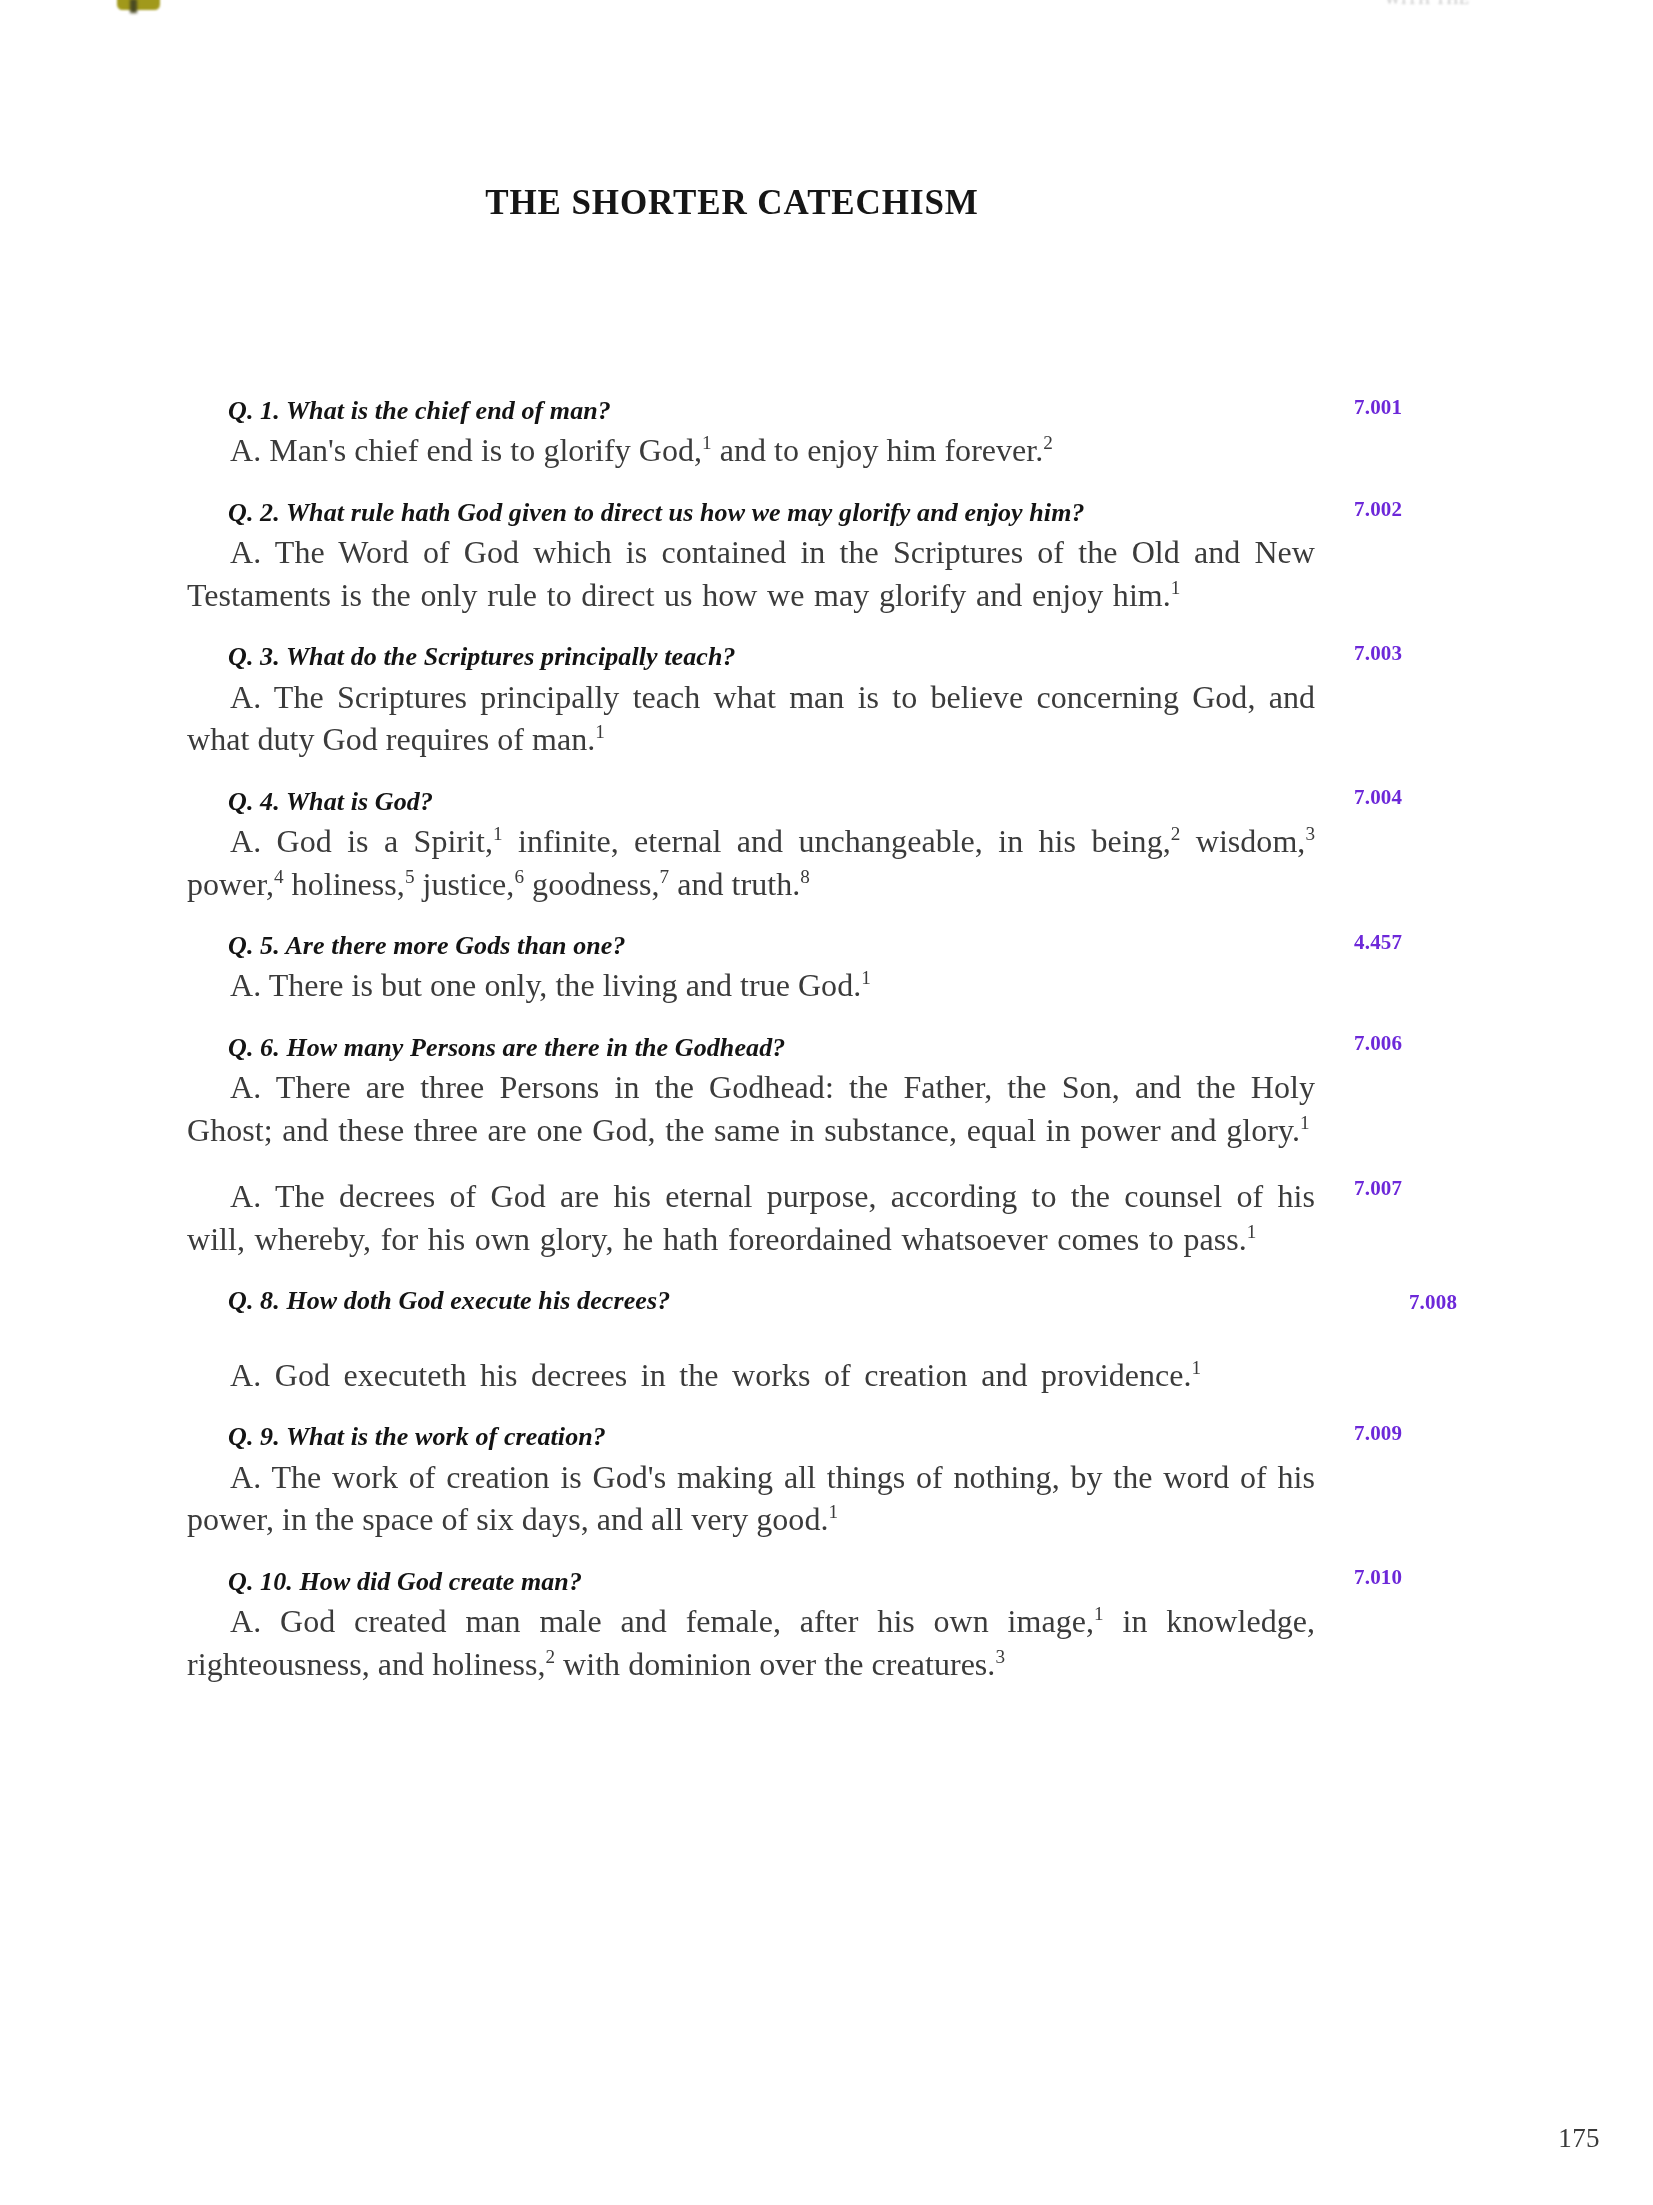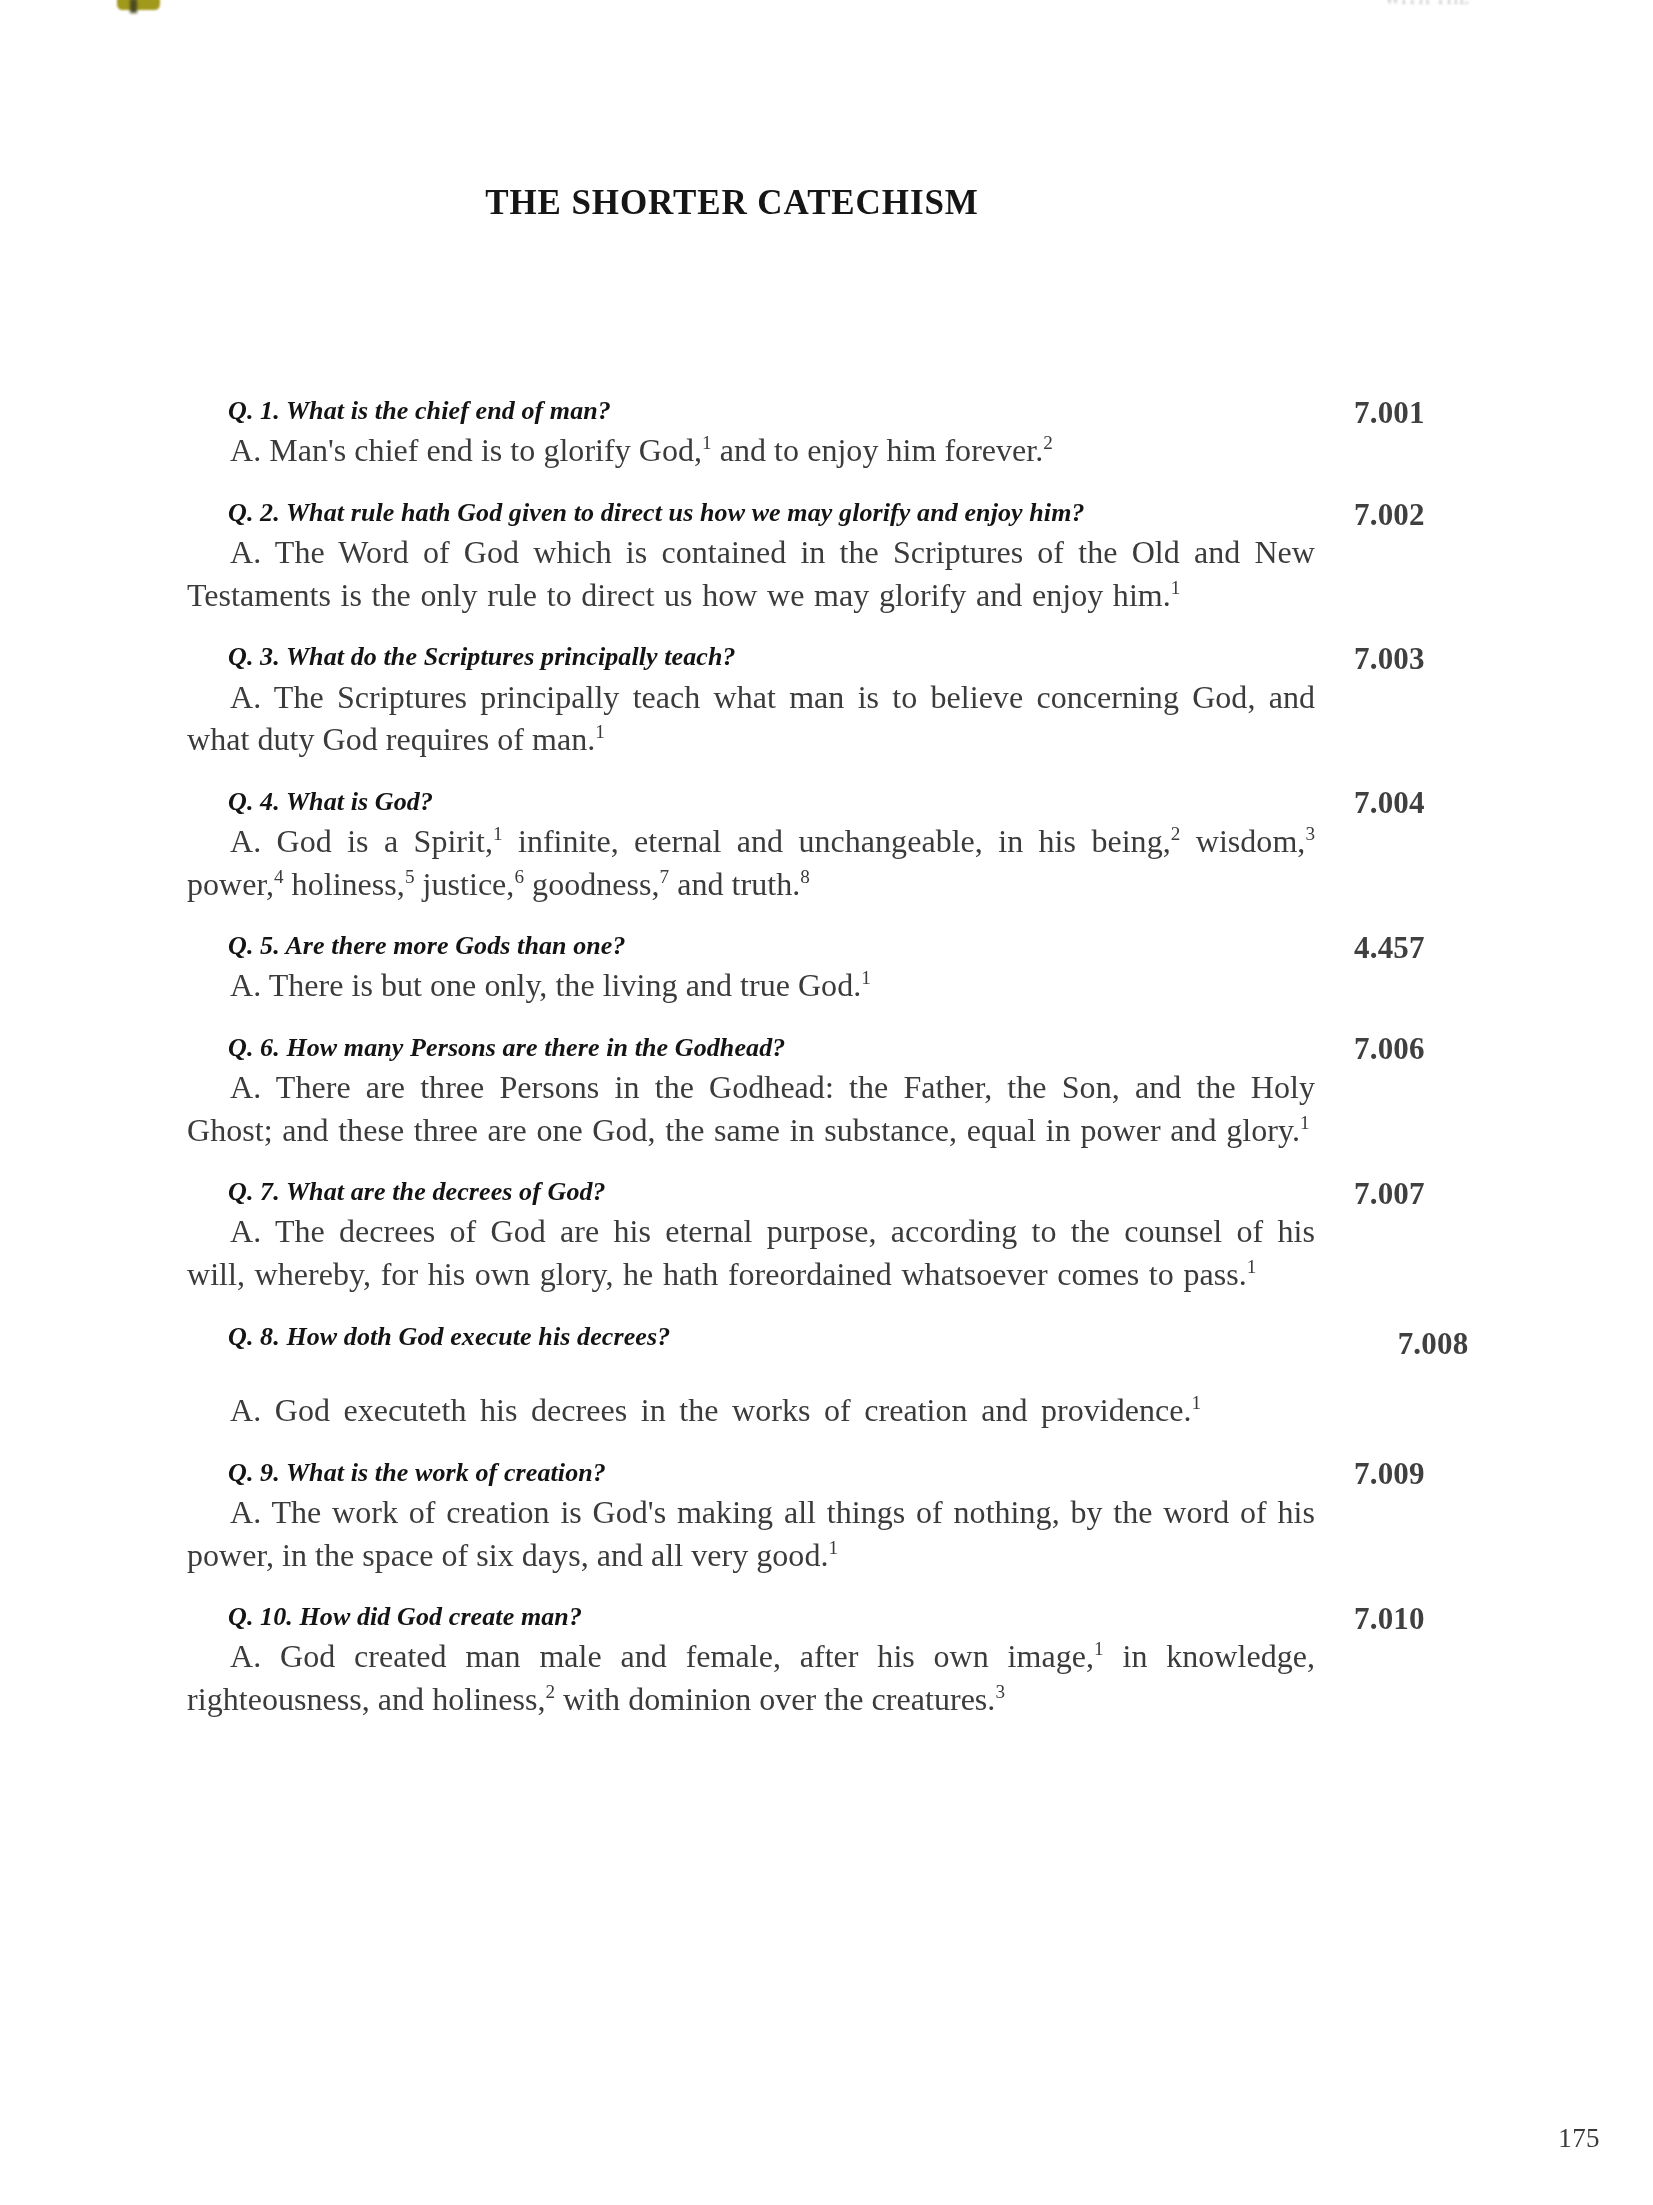--- a/index.html
+++ b/index.html
@@ -117,23 +117,23 @@
   .answer-line.spaced-wide {
     word-spacing: 5.5px;
     margin-top: 36px;
   }
 
   .ref-number {
     position: absolute;
     left: 1167px;
     top: 0.8px;
     width: 158px;
-    font-size: 31px;
+    font-size: 21px;
     font-weight: bold;
-    color: #404040;
+    color: #6d28d9;
     letter-spacing: 0.2px;
     white-space: nowrap;
   }
   .ref-number.nudge-down { top: 6.3px; text-align: center; }
 
   sup {
     font-size: 0.60em;
     line-height: 0;
     vertical-align: super;
   }
@@ -199,21 +199,20 @@
       </div>
       <div class="qa-entry">
         <div class="qa-body">
           <div class="question-line">Q. 6.  How many Persons are there in the Godhead?</div>
           <div class="answer-line spaced"><span>A.  </span><span>There are three Persons in the Godhead: the Father, the Son, and the Holy Ghost; and these three are one God, the same in substance, equal in power and glory.</span><sup>1</sup></div>
         </div>
         <div class="ref-number">7.006</div>
       </div>
       <div class="qa-entry">
         <div class="qa-body">
-          <div class="question-line">Q. 7.  What are the decrees of God?</div>
           <div class="answer-line spaced"><span>A.  </span><span>The decrees of God are his eternal purpose, according to the counsel of his will, whereby, for his own glory, he hath foreordained whatsoever comes to pass.</span><sup>1</sup></div>
         </div>
         <div class="ref-number">7.007</div>
       </div>
       <div class="qa-entry">
         <div class="qa-body">
           <div class="question-line">Q. 8.  How doth God execute his decrees?</div>
           <div class="answer-line spaced-wide"><span>A. </span><span>God executeth his decrees in the works of creation and providence.</span><sup>1</sup></div>
         </div>
         <div class="ref-number nudge-down">7.008</div>

